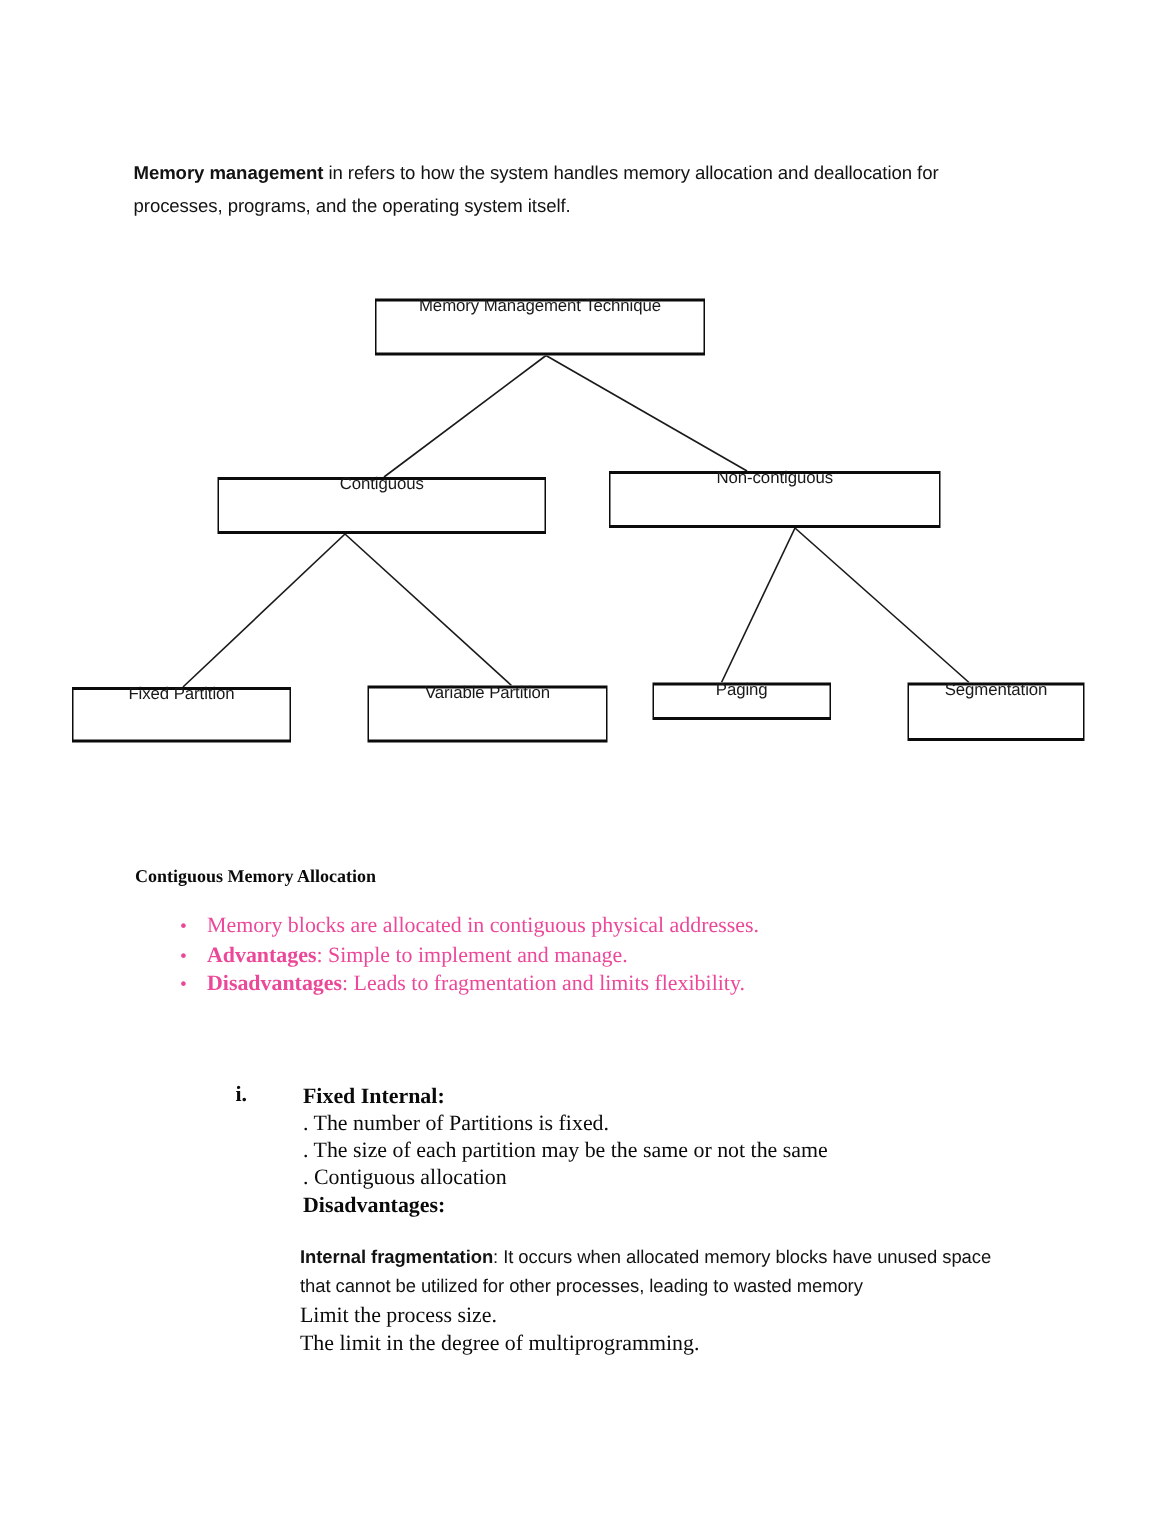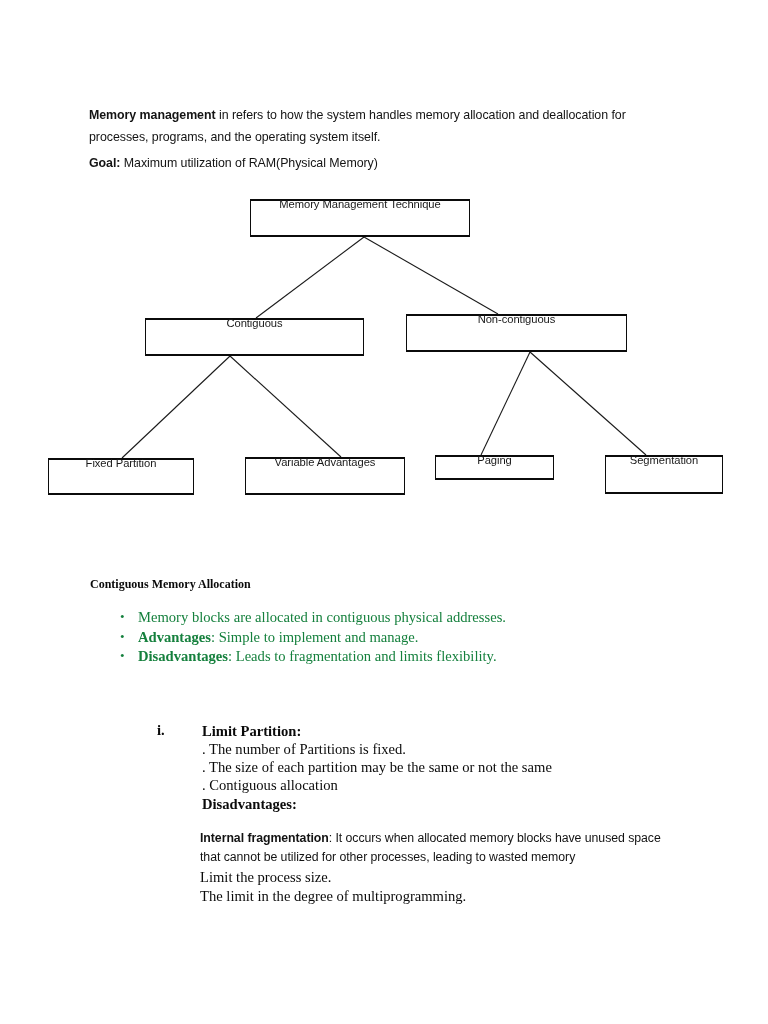--- a/index.html
+++ b/index.html
@@ -90,21 +90,21 @@
   #bullet-list {
     position: absolute;
     left: 110px;
     top: 608px;
     margin: 0;
     padding: 0;
     list-style: none;
     font-family: "Liberation Serif", serif;
     font-size: 14.6px;
     line-height: 19.5px;
-    color: #15803d;
+    color: #ec4899;
   }
   #bullet-list li {
     position: relative;
     padding-left: 28px;
     white-space: nowrap;
   }
   #bullet-list li::before {
     content: "\2022";
     position: absolute;
     left: 10px;
@@ -162,21 +162,20 @@
   }
   #frag-serif .line { white-space: nowrap; }
 </style>
 </head>
 <body>
 
 <div class="page">
 
   <p class="intro" id="intro-para"><span class="b">Memory management</span><span> in refers to how the system handles memory allocation and deallocation for processes, programs, and the operating system itself.</span></p>
 
-  <p class="intro" id="goal-para"><span class="b">Goal:</span><span> Maximum utilization of RAM(Physical Memory)</span></p>
 
   <div id="diagram">
 
     <svg viewBox="0 0 768 340">
 
       <line x1="364" y1="57" x2="256" y2="138" stroke="#1a1a1a" stroke-width="1.1"></line>
       <line x1="364" y1="57" x2="498" y2="134" stroke="#1a1a1a" stroke-width="1.1"></line>
 
       <line x1="230" y1="176" x2="122" y2="278" stroke="#1a1a1a" stroke-width="1.1"></line>
       <line x1="230" y1="176" x2="341" y2="277" stroke="#1a1a1a" stroke-width="1.1"></line>
@@ -195,21 +194,21 @@
 
     <div class="node" style="left:406px; top:134px; width:221px; height:38px;">
       <span>Non-contiguous</span>
     </div>
 
     <div class="node" style="left:48px; top:278px; width:146px; height:37px;">
       <span>Fixed Partition</span>
     </div>
 
     <div class="node" style="left:245px; top:277px; width:160px; height:38px;">
-      <span>Variable Advantages</span>
+      <span>Variable Partition</span>
     </div>
 
     <div class="node" style="left:435px; top:275px; width:119px; height:25px;">
       <span>Paging</span>
     </div>
 
     <div class="node" style="left:605px; top:275px; width:118px; height:39px;">
       <span>Segmentation</span>
     </div>
   </div>
@@ -218,21 +217,21 @@
 
   <ul id="bullet-list">
     <li><span class="b"></span><span>Memory blocks are allocated in contiguous physical addresses.</span></li>
     <li><span class="b">Advantages</span><span>: Simple to implement and manage.</span></li>
     <li><span class="b">Disadvantages</span><span>: Leads to fragmentation and limits flexibility.</span></li>
   </ul>
 
   <div id="roman-block">
     <div id="roman-marker">i.</div>
     <div id="roman-body">
-      <div class="line hdr">Limit Partition:</div>
+      <div class="line hdr">Fixed Internal:</div>
       <div class="line">. The number of Partitions is fixed.</div>
       <div class="line">. The size of each partition may be the same or not the same</div>
       <div class="line">. Contiguous allocation</div>
       <div class="dis">Disadvantages:</div>
     </div>
   </div>
 
   <div id="frag-block">
     <div id="frag-sans"><span class="b">Internal fragmentation</span><span>: It occurs when allocated memory blocks have unused space that cannot be utilized for other processes, leading to wasted memory</span></div>
     <div id="frag-serif">

